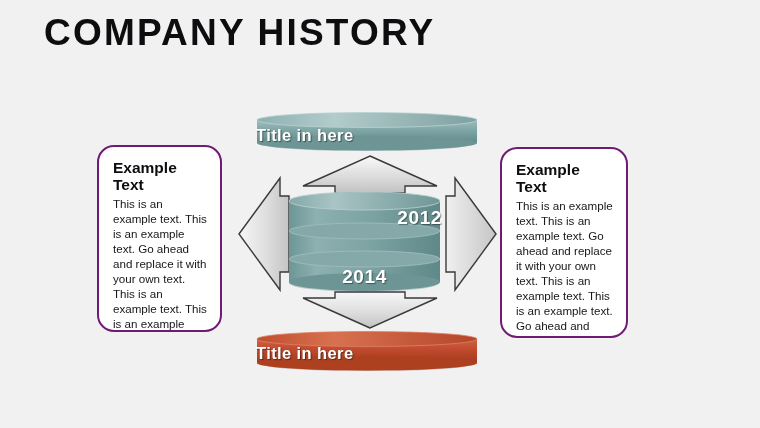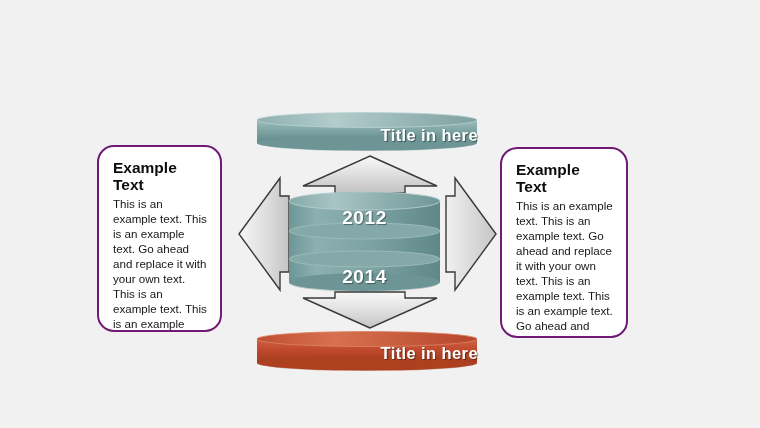--- a/index.html
+++ b/index.html
@@ -67,21 +67,21 @@
   #arrow-right { left: 443px; top: 175px; }
 
   
   .cyl-bar { position: absolute; }
   #top-bar    { left: 256px; top: 112px; }
   #bottom-bar { left: 256px; top: 330px; }
 
   .cyl-bar-label {
     position: absolute;
     width: 100%;
-    text-align: right;
+    text-align: left;
     font-size: 16.5px;
     font-weight: bold;
     color: #ffffff;
     letter-spacing: 0.4px;
     text-shadow: 1px 1px 1px rgba(0,0,0,0.45);
     pointer-events: none;
   }
   #top-bar .cyl-bar-label    { top: 14px; left: 0; }
   #bottom-bar .cyl-bar-label { top: 14px; left: 0; }
 
@@ -97,29 +97,30 @@
     position: absolute;
     width: 100%;
     text-align: center;
     font-size: 19px;
     font-weight: bold;
     color: #ffffff;
     letter-spacing: 0.6px;
     text-shadow: 1px 1px 1px rgba(0,0,0,0.40);
     pointer-events: none;
   }
-  #stack-label-0 { top: 17px; }
+  #stack-label-0 { top: 17px; text-align: right; }
   #stack-label-1 { top: 47px; }
   #stack-label-2 { top: 76px; }
 </style>
 </head>
 <body>
 
 <div id="slide">
 
+  <div id="slide-title">COMPANY HISTORY</div>
 
   <div id="top-bar" class="cyl-bar">
     <svg width="222" height="40" viewBox="0 0 222 40">
       <defs>
         <linearGradient id="tealBody" x1="0" y1="0" x2="0" y2="1">
           <stop offset="0%" stop-color="#9dbdbd"></stop>
           <stop offset="45%" stop-color="#7fa5a5"></stop>
           <stop offset="100%" stop-color="#628a8a"></stop>
         </linearGradient>
         <linearGradient id="tealCap" x1="0" y1="0" x2="1" y2="0">

